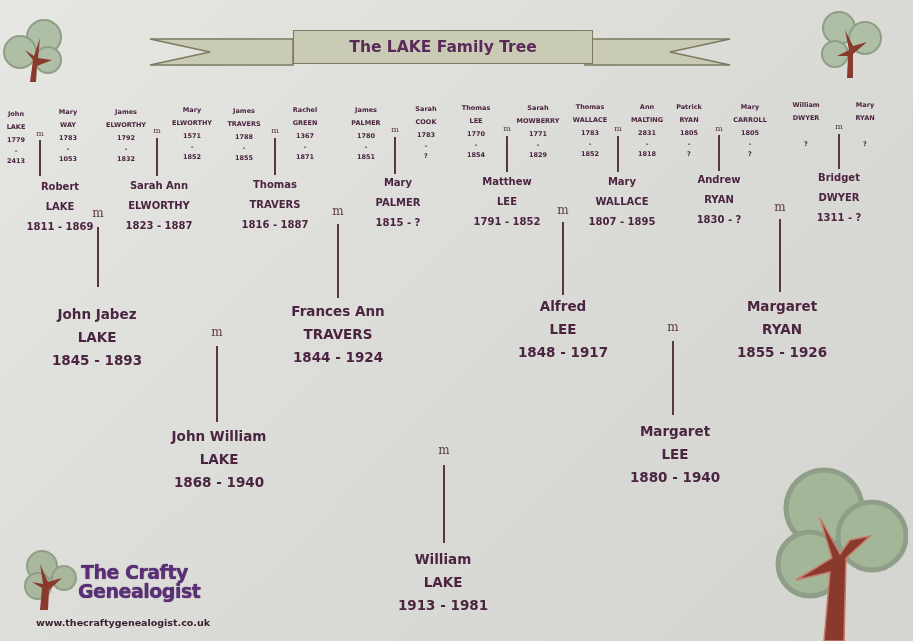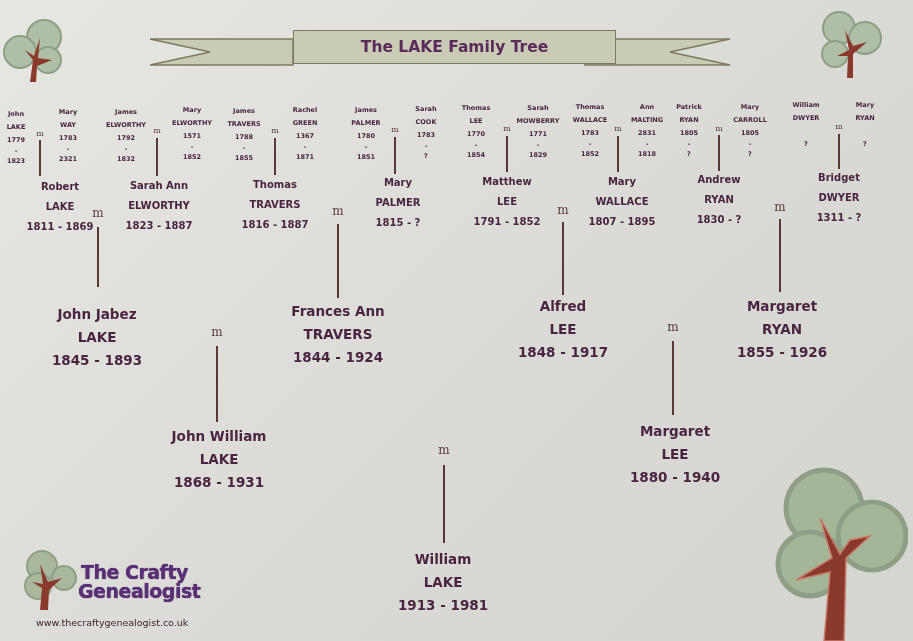--- a/index.html
+++ b/index.html
@@ -20,32 +20,32 @@
   
   .gp { font-size: 10px; line-height: 20px; }
   
   .big { font-size: 13.5px; line-height: 23px; }
   .m { position: absolute; transform: translateX(-50%); font-family: "DejaVu Serif", serif; color: #5a3a3a; }
   .m.small { font-size: 8px; }
   .m.mid { font-size: 12px; }
   .vline { position: absolute; width: 2px; background: #5a3838; transform: translateX(-50%); }
   .banner { position: absolute; left: 145px; top: 30px; width: 590px; height: 40px; }
   .banner-center {
-    position: absolute; left: 293px; top: 30px; width: 323px; height: 34px;
+    position: absolute; left: 293px; top: 30px; width: 300px; height: 34px;
     background: #c9cbb4; border: 1.5px solid #7d7a60; box-sizing: border-box;
     display: flex; align-items: center; justify-content: center;
     font-family: "DejaVu Sans", sans-serif; font-weight: bold; font-size: 15.5px; color: #5a2a5a;
   }
   .logo-text {
     position: absolute; left: 78px; top: 563px;
     font-family: "DejaVu Sans", sans-serif; font-weight: bold; font-size: 19px; line-height: 19px;
     color: #5a2f78; letter-spacing: -0.5px;
     text-shadow: 0 0 1px #3a1a50;
   }
-  .logo-url { position: absolute; left: 36px; top: 617px; font-size: 9.5px; font-weight: normal; color: #3a2030; }
+  .logo-url { position: absolute; left: 36px; top: 617px; font-size: 9.5px; font-weight: bold; color: #3a2030; }
 </style>
 </head>
 <body>
 
 <div class="canvas"></div>
 
 <svg class="abs" style="left:0;top:10px" width="70" height="75" viewBox="0 0 70 75">
   <circle cx="44" cy="27" r="17" fill="#aebfa6" stroke="#8f9e86" stroke-width="2"></circle>
   <circle cx="20" cy="42" r="16" fill="#aebfa6" stroke="#8f9e86" stroke-width="2"></circle>
   <circle cx="48" cy="50" r="13" fill="#aebfa6" stroke="#8f9e86" stroke-width="2"></circle>
@@ -68,28 +68,28 @@
   <polygon points="5,9 148,9 148,35 5,35 65,22" fill="#c9cbb4" stroke="#7d7a60" stroke-width="1.5"></polygon>
   <polygon points="440,9 585,9 525,22 585,35 440,35" fill="#c9cbb4" stroke="#7d7a60" stroke-width="1.5"></polygon>
 </svg>
 <div class="banner-center">The LAKE Family Tree</div>
 
 <div class="person gg" style="left:16px;top:108px">
   <span class="line">John</span>
     <span class="line">LAKE</span>
     <span class="line">1779</span>
     <span class="line dash">-</span>
-    <span class="line">1823</span>
+    <span class="line">2413</span>
 </div>
 <div class="person gg" style="left:68px;top:106px">
   <span class="line">Mary</span>
     <span class="line">WAY</span>
     <span class="line">1783</span>
     <span class="line dash">-</span>
-    <span class="line">2321</span>
+    <span class="line">1053</span>
 </div>
 <div class="person gg" style="left:126px;top:106px">
   <span class="line">James</span>
     <span class="line">ELWORTHY</span>
     <span class="line">1792</span>
     <span class="line dash">-</span>
     <span class="line">1832</span>
 </div>
 <div class="person gg" style="left:192px;top:104px">
   <span class="line">Mary</span>
@@ -270,21 +270,21 @@
 </div>
 
 <span class="m mid" style="left:217px;top:325px">m</span>
 <div class="vline" style="left:217px;top:346px;height:76px"></div>
 <span class="m mid" style="left:673px;top:320px">m</span>
 <div class="vline" style="left:673px;top:341px;height:74px"></div>
 
 <div class="person big" style="left:219px;top:425px">
   <span class="line">John William</span>
     <span class="line">LAKE</span>
-    <span class="line">1868 - 1931</span>
+    <span class="line">1868 - 1940</span>
 </div>
 <div class="person big" style="left:675px;top:420px">
   <span class="line">Margaret</span>
     <span class="line">LEE</span>
     <span class="line">1880 - 1940</span>
 </div>
 
 <span class="m mid" style="left:444px;top:443px">m</span>
 <div class="vline" style="left:444px;top:465px;height:78px"></div>
 

